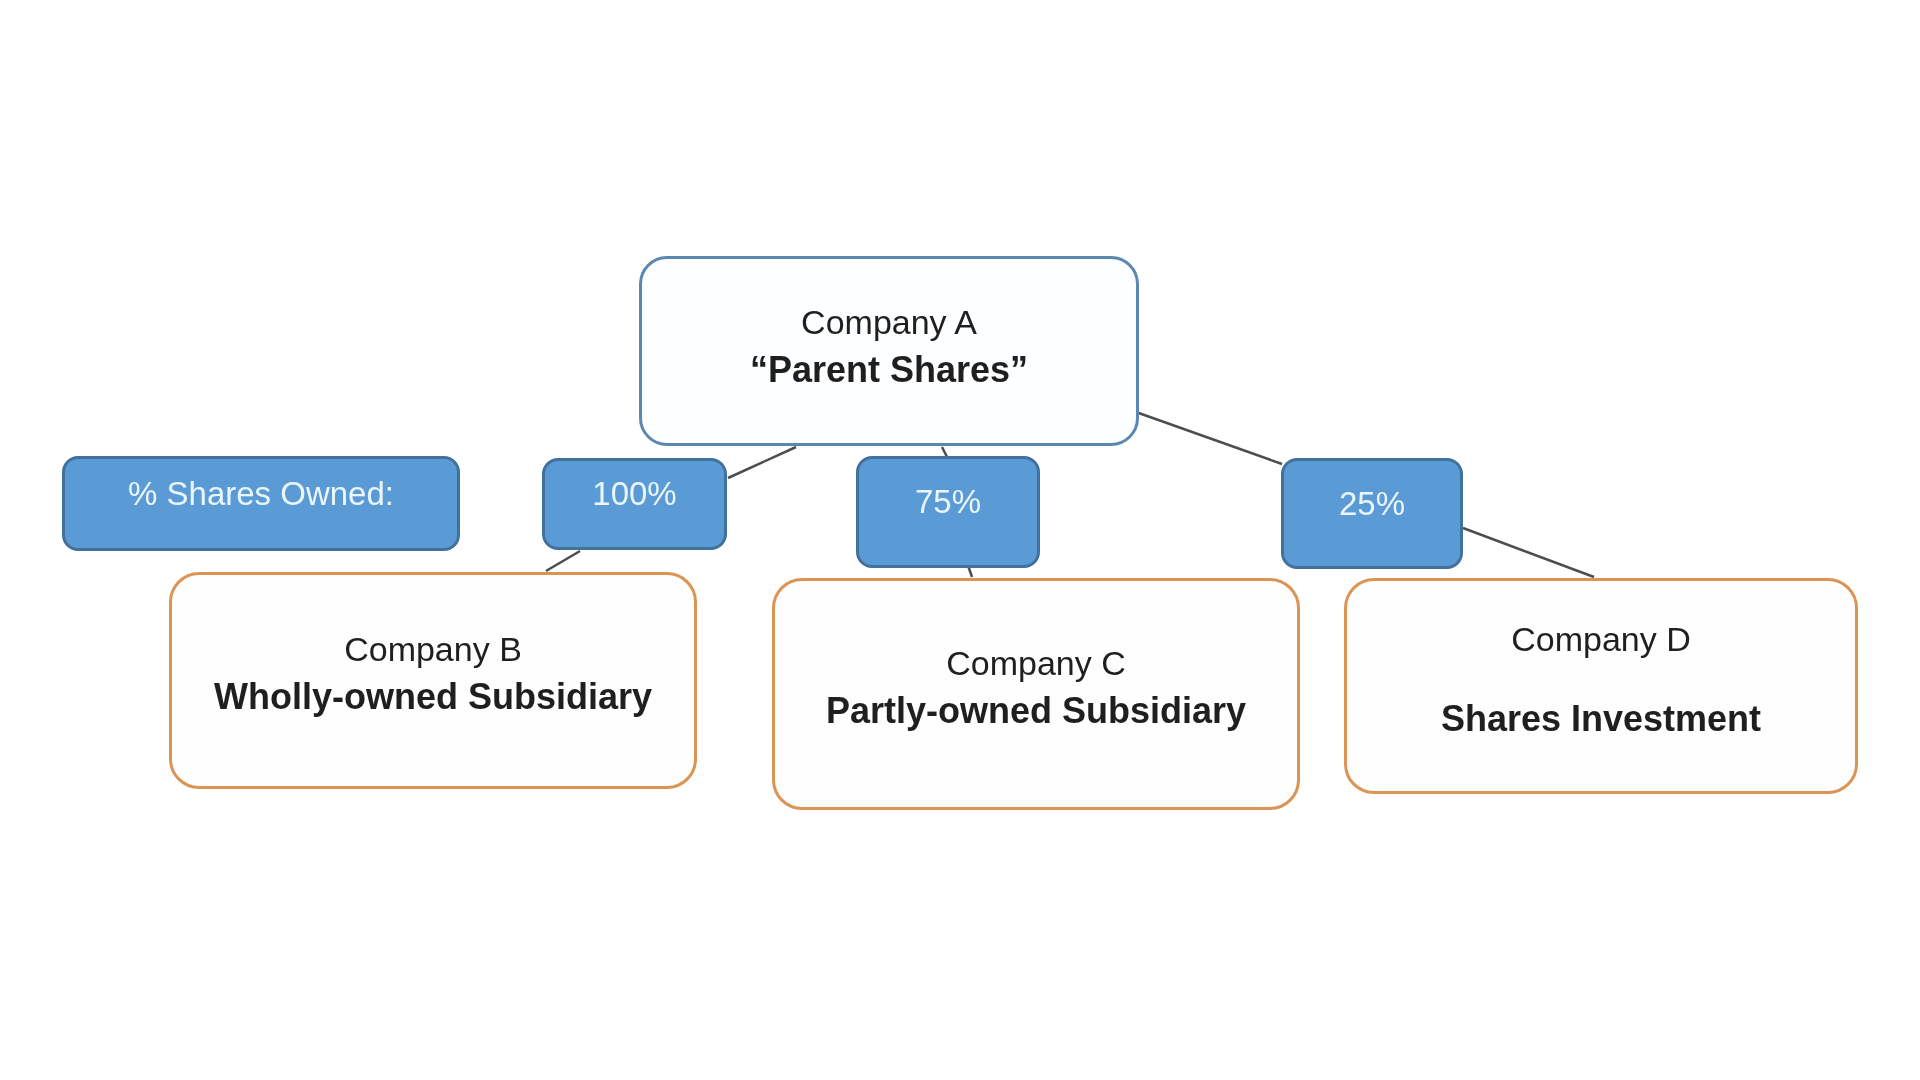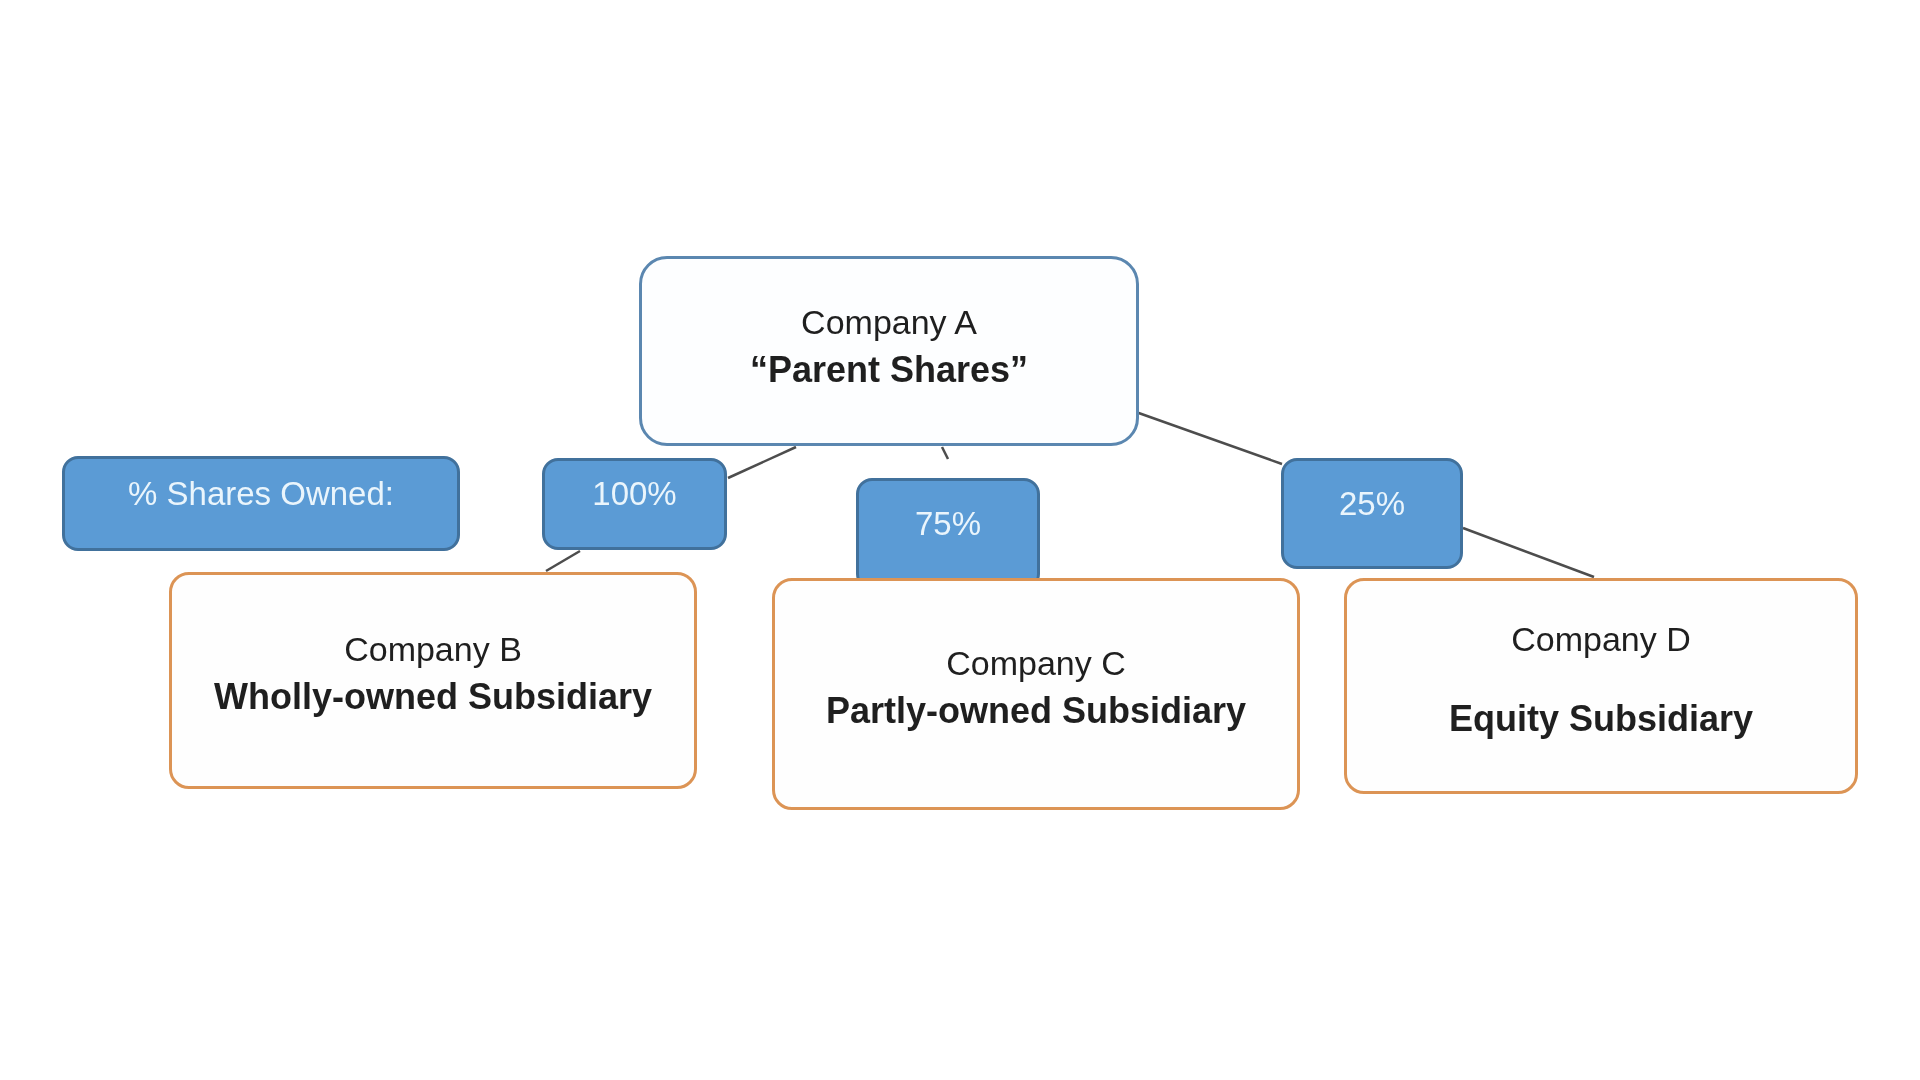--- a/index.html
+++ b/index.html
@@ -43,21 +43,21 @@
     height: 190px;
     background: #fdfeff;
     border: 3px solid #5b87b0;
     border-radius: 28px;
     padding-bottom: 8px;
     margin-left: 19px;
   }
   .company-box {
     background: #fefefe;
     border: 3px solid #dc9455;
-    border-radius: 20px;
+    border-radius: 30px;
     padding-bottom: 12px;
   }
   .company-b { left: 169px;  top: 572px; width: 528px; height: 217px; }
   .company-c { left: 772px;  top: 578px; width: 528px; height: 232px; }
   .company-d { left: 1344px; top: 578px; width: 514px; height: 216px; gap: 32px; }
   .company-name {
     font-size: 34px;
     font-weight: 400;
     line-height: 1.35;
   }
@@ -75,21 +75,21 @@
     background: #5b9bd5;
     border: 3px solid #41719c;
     border-radius: 16px;
     color: #eaf5fc;
     font-size: 33px;
     text-align: center;
     padding-bottom: 20px;
   }
   .shares-label { left: 62px;   top: 456px; width: 398px; height: 95px; }
   .pct-100     { left: 542px;  top: 458px; width: 185px; height: 92px; }
-  .pct-75      { left: 856px;  top: 478px; width: 184px; height: 112px; }
+  .pct-75      { left: 856px;  top: 456px; width: 184px; height: 112px; }
   .pct-25      { left: 1281px; top: 458px; width: 182px; height: 111px; }
 </style>
 </head>
 <body>
 
 <div class="canvas">
 
   <svg class="connectors" viewBox="0 0 1920 1080">
     <line x1="796" y1="447" x2="728" y2="478"></line>
     <line x1="942" y1="447" x2="948" y2="459"></line>
@@ -115,16 +115,16 @@
     <div class="company-role">Wholly-owned Subsidiary</div>
   </div>
 
   <div class="box company-box company-c">
     <div class="company-name">Company C</div>
     <div class="company-role">Partly-owned Subsidiary</div>
   </div>
 
   <div class="box company-box company-d">
     <div class="company-name">Company D</div>
-    <div class="company-role">Equity Subsidiary</div>
+    <div class="company-role">Shares Investment</div>
   </div>
 
 </div>
 
 </body></html>

